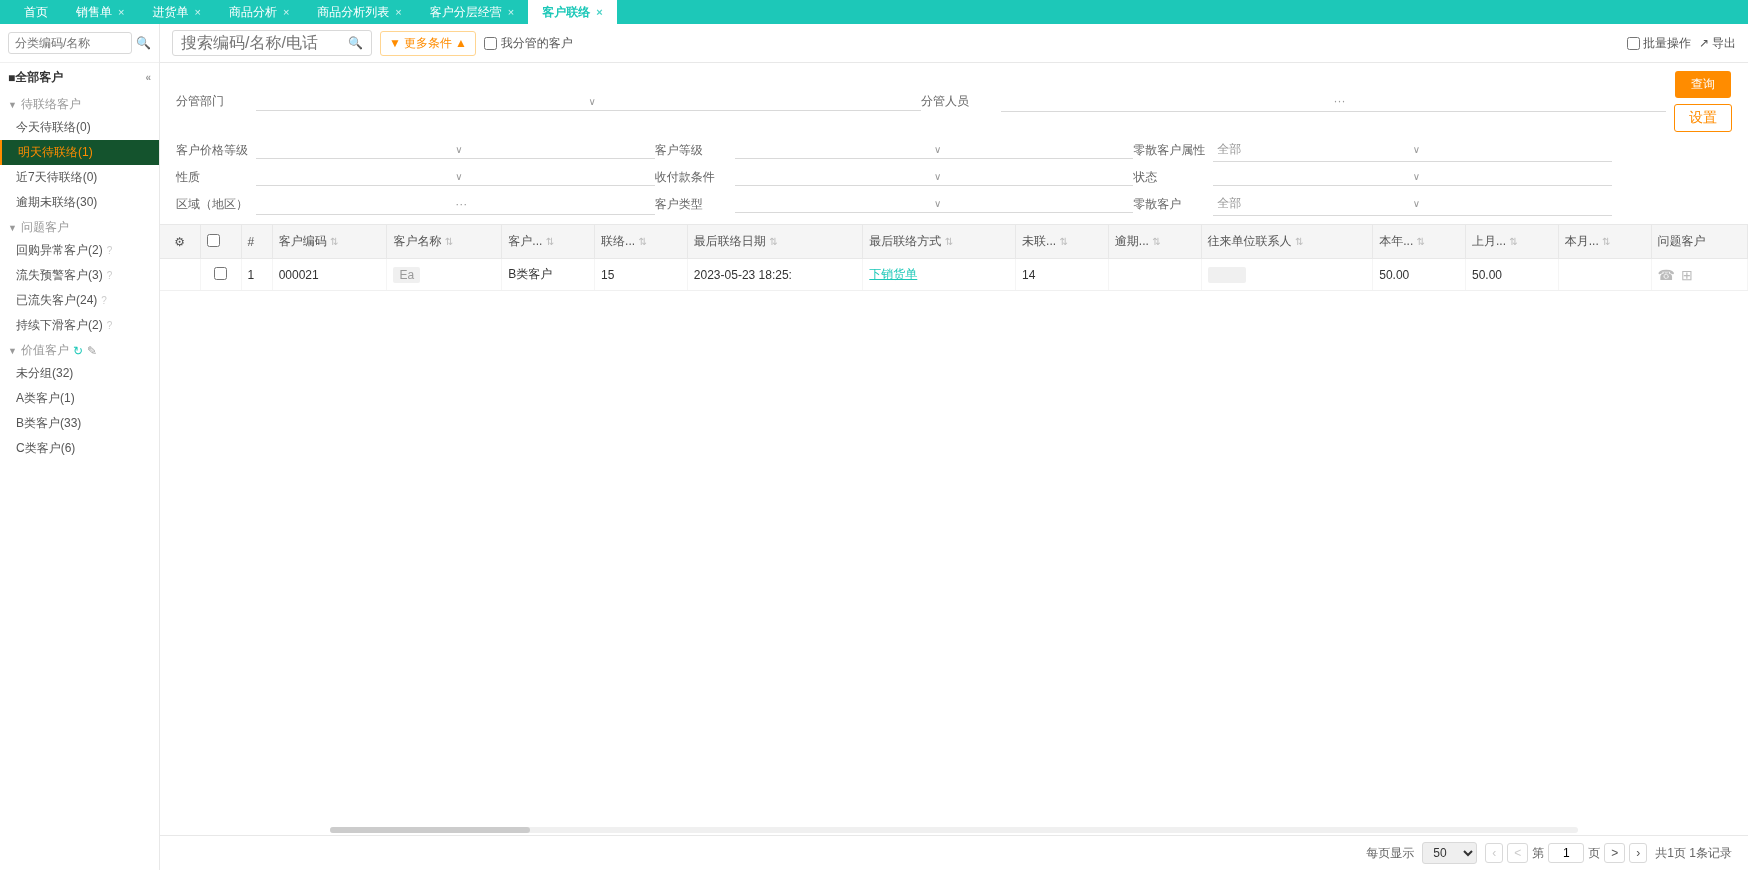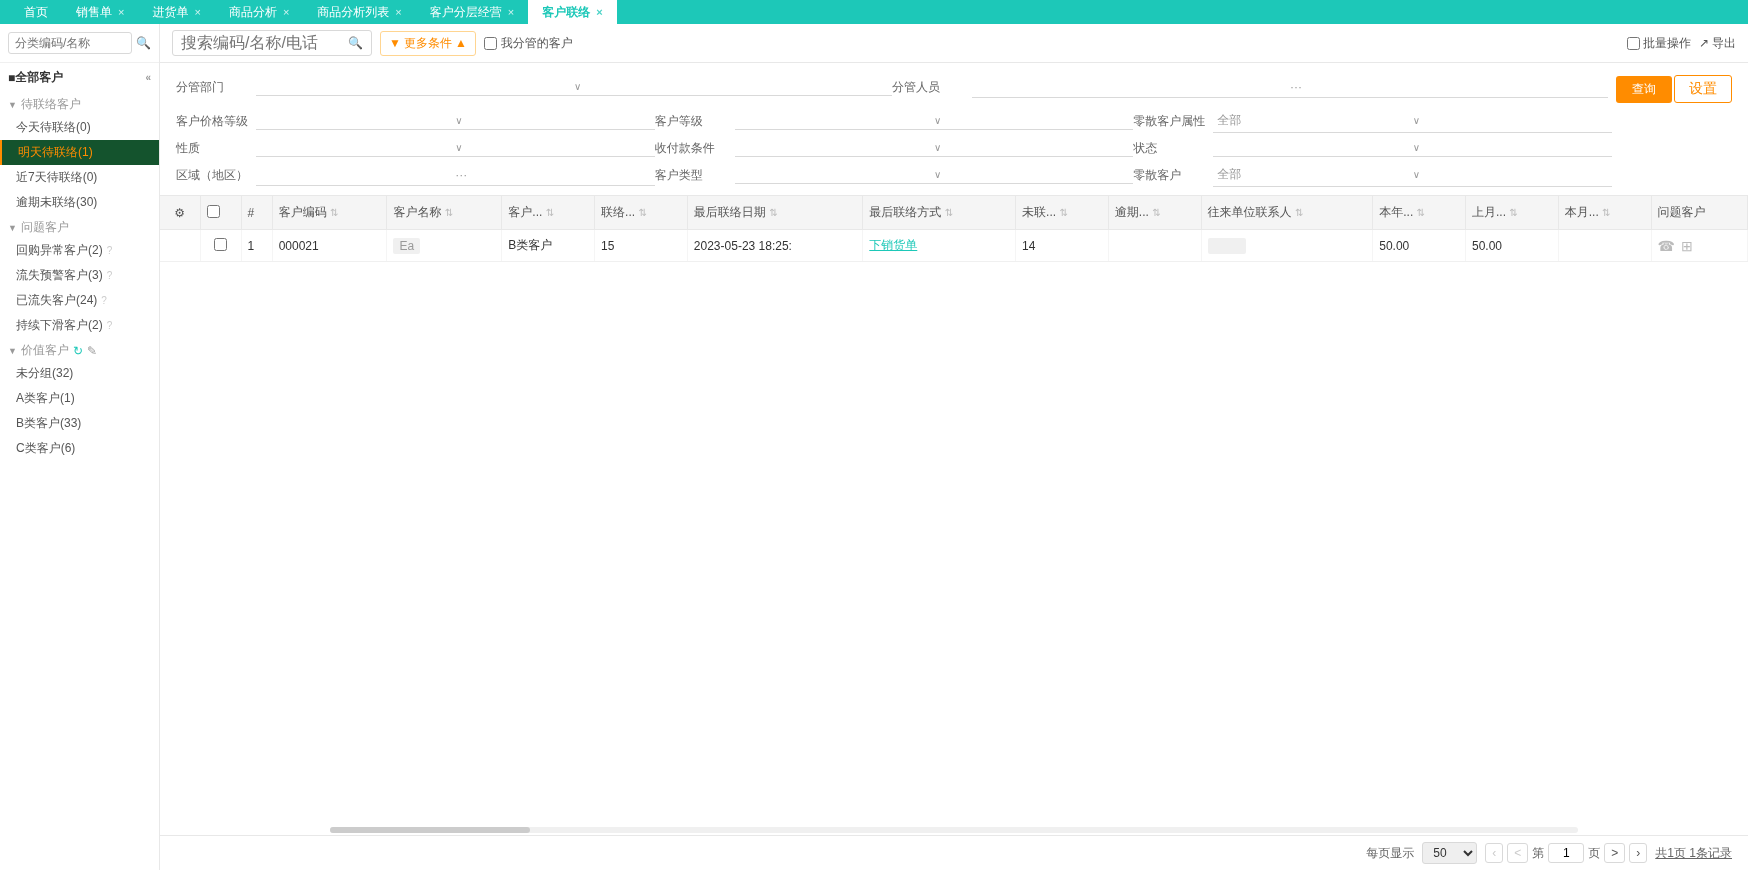--- a/index.html
+++ b/index.html
@@ -47,21 +47,21 @@
     .filter-row:last-child { margin-bottom: 0; }
     .filter-item { display: flex; align-items: center; flex: 1; min-width: 0; }
     .filter-label { color: #666; white-space: nowrap; min-width: 80px; flex-shrink: 0; }
     .filter-input { flex: 1; border: none; border-bottom: 1px solid #d9d9d9; padding: 3px 4px; outline: none; font-size: 12px; min-width: 0; }
     .filter-select { flex: 1; display: flex; align-items: center; border-bottom: 1px solid #d9d9d9; padding: 3px 4px; cursor: pointer; }
     .filter-select span { flex: 1; color: #999; }
     .filter-select .arrow { color: #999; font-size: 10px; }
     .filter-select .dots { color: #999; font-size: 12px; }
     .query-btn { background: #ff8c00; color: #fff; border: none; border-radius: 3px; padding: 5px 16px; cursor: pointer; font-size: 12px; }
     .set-btn { background: #fff; color: #ff8c00; border: 1px solid #ff8c00; border-radius: 3px; padding: 4px 14px; cursor: pointer; font-size: 14px; margin-top: 4px; }
-    .btn-group { display: flex; flex-direction: row; align-items: flex-end; gap: 2px; margin-left: 8px; flex-shrink: 0; }
+    .btn-group { display: flex; flex-direction: column; align-items: center; gap: 2px; margin-left: 8px; flex-shrink: 0; }
 
     
     .table-container { flex: 1; overflow: auto; background: #fff; margin: 0; }
     table { width: 100%; border-collapse: collapse; }
     thead tr { background: #f5f5f5; border-bottom: 1px solid #e8e8e8; }
     th { padding: 8px 6px; text-align: left; color: #555; font-weight: normal; border-right: 1px solid #e8e8e8; white-space: nowrap; cursor: pointer; user-select: none; font-size: 12px; }
     th:first-child, td:first-child { text-align: center; width: 40px; }
     th .sort-icon { color: #bbb; font-size: 10px; }
     td { padding: 7px 6px; border-bottom: 1px solid #f0f0f0; border-right: 1px solid #f5f5f5; color: #333; white-space: nowrap; font-size: 12px; }
     .link-text { color: #1dc8b8; cursor: pointer; text-decoration: underline; }
@@ -71,21 +71,21 @@
     input[type="checkbox"] { cursor: pointer; }
 
     
     .footer { background: #fff; border-top: 1px solid #e8e8e8; padding: 6px 16px; display: flex; align-items: center; justify-content: flex-end; gap: 8px; flex-shrink: 0; }
     .footer-label { color: #666; }
     .footer-select { border: 1px solid #d9d9d9; border-radius: 3px; padding: 2px 6px; color: #333; }
     .footer-nav { display: flex; align-items: center; gap: 4px; }
     .footer-nav button { border: 1px solid #d9d9d9; background: #fff; border-radius: 3px; padding: 2px 6px; cursor: pointer; color: #555; font-size: 12px; }
     .footer-nav button:disabled { color: #ccc; cursor: not-allowed; }
     .footer-nav input { border: 1px solid #d9d9d9; border-radius: 3px; width: 36px; text-align: center; padding: 2px 4px; }
-    .footer-total { color: #666; text-decoration: underline; }
+    .footer-total { color: #666; }
 
     
     .scroll-bar-area { background: #fff; height: 10px; display: flex; align-items: center; padding: 0 170px 0 170px; }
     .scroll-track { flex: 1; background: #f0f0f0; height: 6px; border-radius: 3px; }
     .scroll-thumb { width: 200px; height: 6px; background: #ccc; border-radius: 3px; }
   </style>
 </head>
 <body>
 
 <div class="top-nav">

